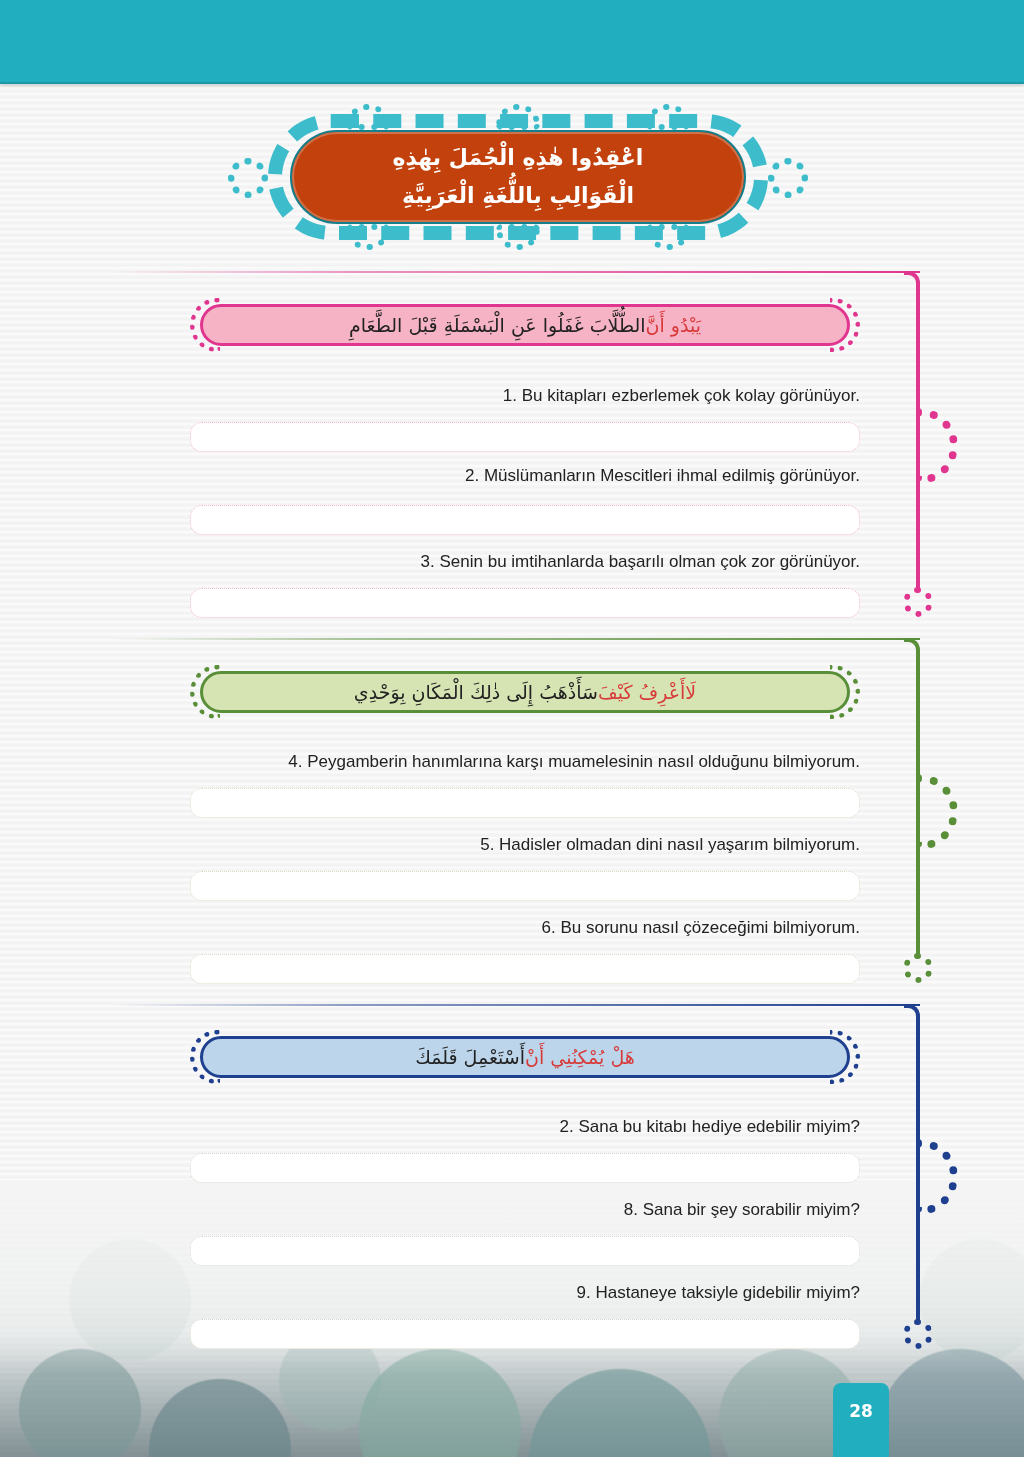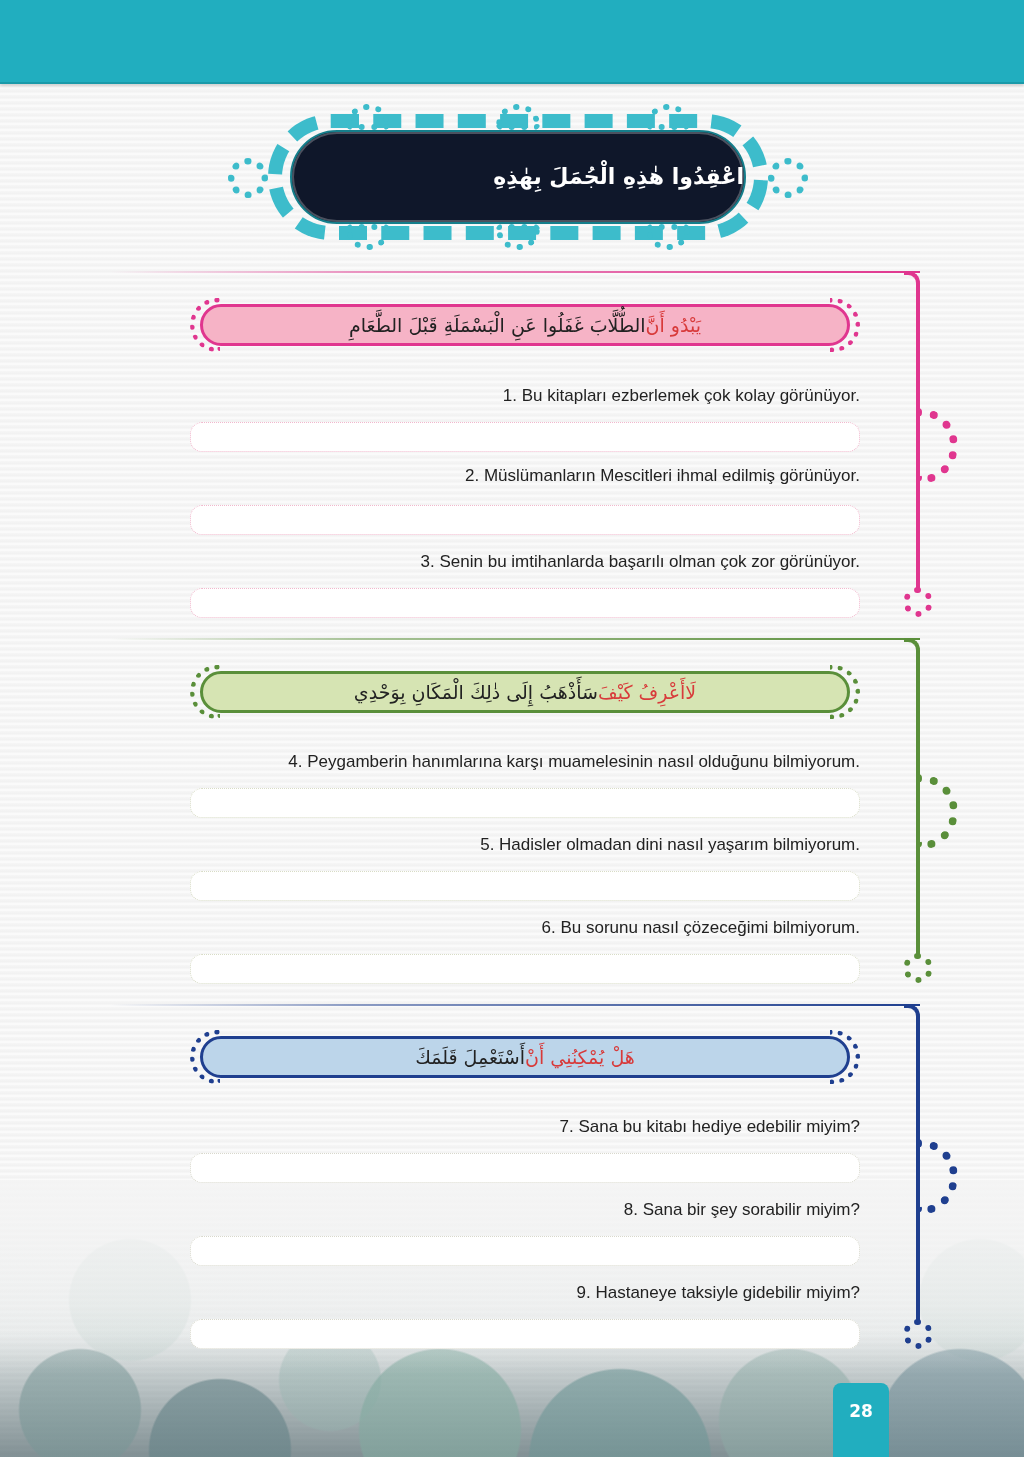--- a/index.html
+++ b/index.html
@@ -41,24 +41,24 @@
     position: absolute; left: 228px; top: 104px; width: 580px; height: 146px;
   }
   .title-banner .frame {
     position: absolute; left: 40px; top: 10px; width: 500px; height: 126px;
     border-radius: 63px;
     border: 14px dashed #3dbccb;
   }
   .title-banner .pill {
     position: absolute; left: 62px; top: 26px; width: 456px; height: 94px;
     border-radius: 47px;
-    background: #0f172a;
+    background: #c2410c;
     border: 2px solid #157e8b;
     box-shadow: inset 0 0 0 2px rgba(255,255,255,0.25);
-    display: flex; flex-direction: column; align-items: flex-start; justify-content: center;
+    display: flex; flex-direction: column; align-items: center; justify-content: center;
     color: #fff; font-weight: bold; font-size: 22px; line-height: 38px;
     direction: rtl;
   }
   .title-banner .ring {
     position: absolute; top: 54px; width: 40px; height: 40px; border-radius: 50%;
     border: 7px dotted #3dbccb; background: transparent;
   }
   .title-banner .ring.left { left: 0; }
   .title-banner .ring.right { right: 0; }
   .title-banner .knot {
@@ -135,20 +135,21 @@
   <div class="knot" style="left:118px;top:0;"></div>
   <div class="knot" style="left:268px;top:0;"></div>
   <div class="knot" style="left:418px;top:0;"></div>
   <div class="knot" style="left:118px;top:120px;transform:rotate(180deg);"></div>
   <div class="knot" style="left:268px;top:120px;transform:rotate(180deg);"></div>
   <div class="knot" style="left:418px;top:120px;transform:rotate(180deg);"></div>
   <div class="ring left"></div>
   <div class="ring right"></div>
   <div class="pill">
     <div>اعْقِدُوا هٰذِهِ الْجُمَلَ بِهٰذِهِ</div>
+    <div>الْقَوَالِبِ بِاللُّغَةِ الْعَرَبِيَّةِ</div>
   </div>
 </div>
 
 <div class="section-line" style="top:271px;background:linear-gradient(90deg, rgba(224,54,143,0) 0%, rgba(224,54,143,0.5) 30%, #e0368f 100%);"></div>
 <div class="rail-corner" style="left:904px;top:271px;border-color:#e0368f;"></div>
 <div class="section-rail" style="top:283px;height:305px;background:#e0368f;"></div>
 <div class="rail-ornament" style="top:408px;border-color:#e0368f;"></div>
 <div class="rail-end" style="top:587px;border-color:#e0368f;"></div>
 
 <div class="sentence-banner" style="top:298px;">
@@ -197,20 +198,20 @@
 
 <div class="sentence-banner" style="top:1030px;">
   <div class="cap left" style="border-color:#1f3f8f;"></div>
   <div class="cap right" style="border-color:#1f3f8f;"></div>
   <div class="pill" style="background:#bcd5ea;border-color:#1f3f8f;">
     <span class="hl">هَلْ يُمْكِنُنِي أَنْ</span>
       <span> أَسْتَعْمِلَ قَلَمَكَ</span>
   </div>
 </div>
 
-<div class="q-text" style="top:1117px;">7. Sana bu kitabı hediye edebilir miyim?</div>
+<div class="q-text" style="top:1117px;">2. Sana bu kitabı hediye edebilir miyim?</div>
 <div class="answer-box" style="top:1153px;border-color:#d8d8cc;"></div>
 <div class="q-text" style="top:1200px;">8. Sana bir şey sorabilir miyim?</div>
 <div class="answer-box" style="top:1236px;border-color:#d8d8cc;"></div>
 <div class="q-text" style="top:1283px;">9. Hastaneye taksiyle gidebilir miyim?</div>
 <div class="answer-box" style="top:1319px;border-color:#d8d8cc;"></div>
 
 <div class="page-number">28</div>
 
 </body></html>

